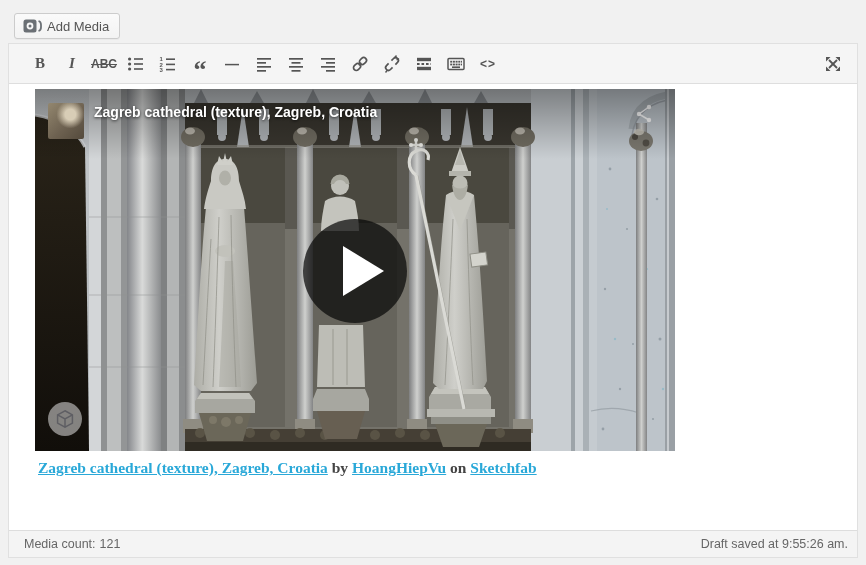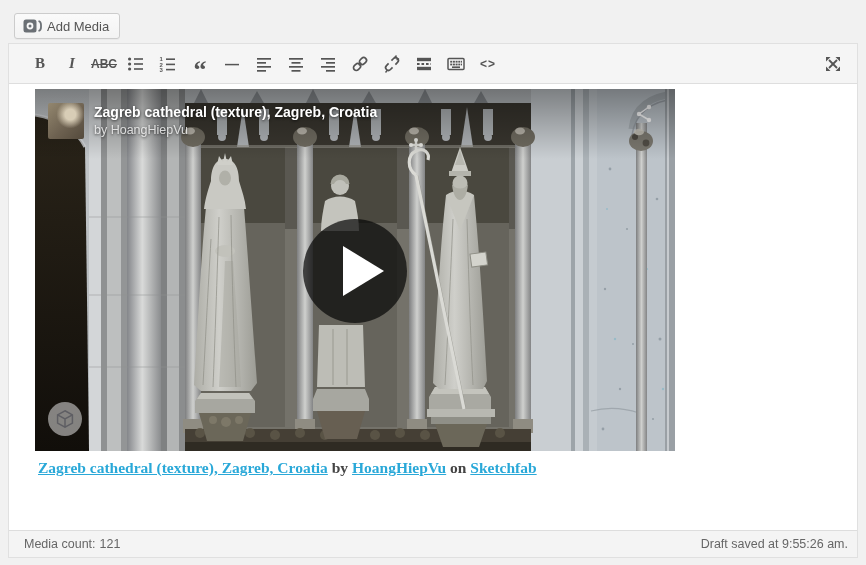--- a/index.html
+++ b/index.html
@@ -445,21 +445,20 @@
               <circle cx="386" cy="56" r="2" fill="#e8e8e3"></circle>
           </g>
 
           <rect width="640" height="70" fill="url(#gScrim)"></rect>
         </svg>
 
         <div class="embed-header">
           <div class="avatar"></div>
           <div>
             <div class="embed-title">Zagreb cathedral (texture), Zagreb, Croatia</div>
-            <div class="embed-byline">by HoangHiepVu</div>
           </div>
         </div>
 
         <button class="play-btn">
           <svg width="104" height="104" viewBox="0 0 104 104">
             <circle cx="52" cy="52" r="52" fill="rgba(8,8,8,0.72)"></circle>
             <polygon points="40,27 40,77 81,52" fill="#ffffff"></polygon>
           </svg>
         </button>
 

